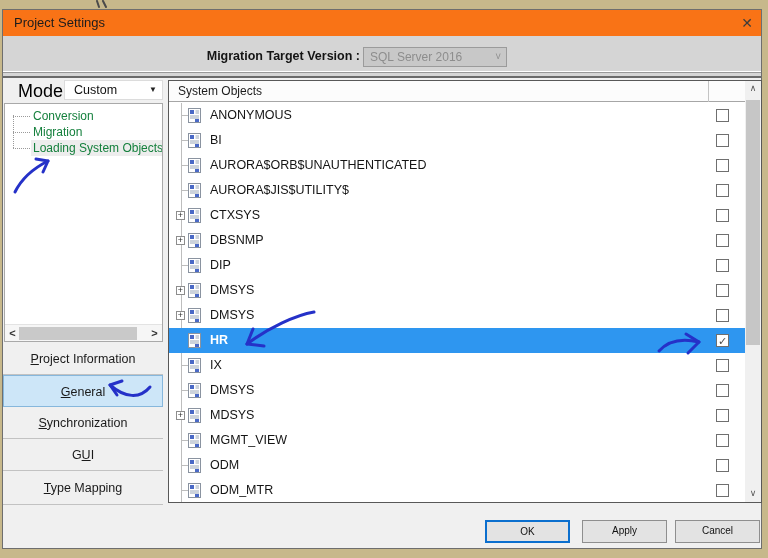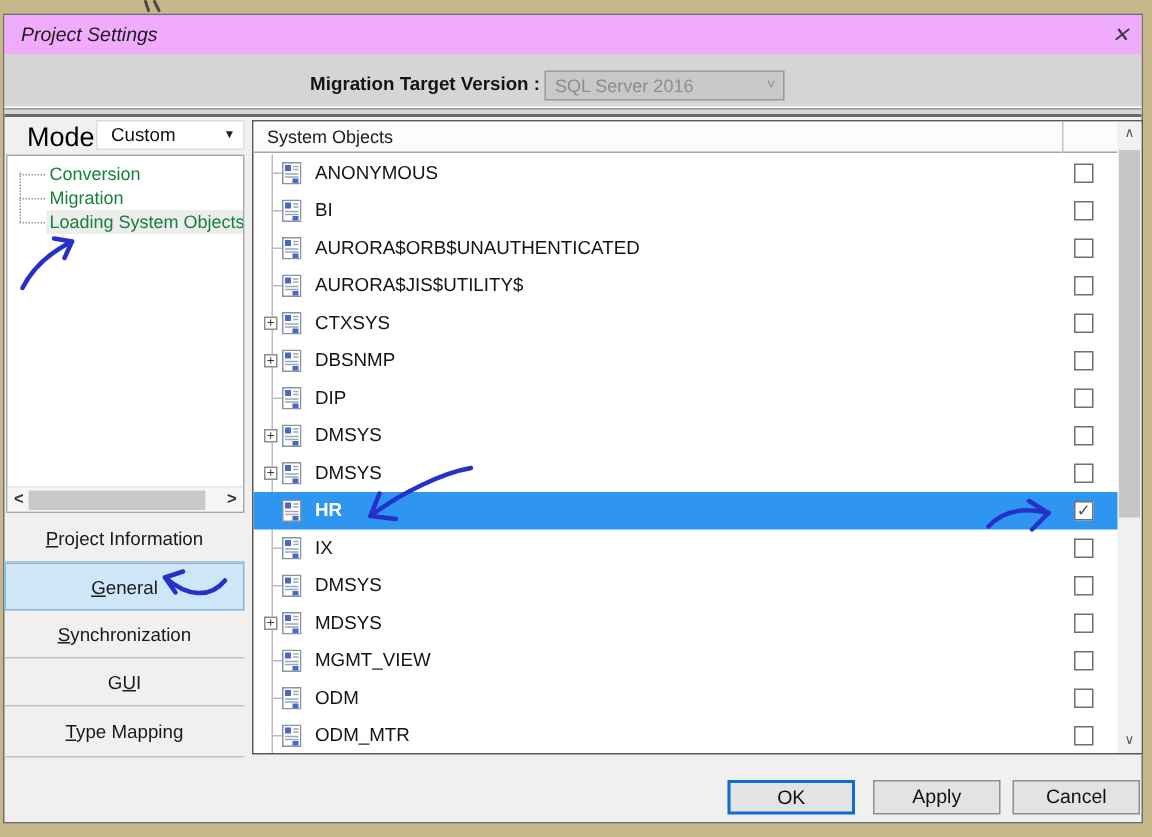--- a/index.html
+++ b/index.html
@@ -19,26 +19,26 @@
   body{
     position:relative;
     background:var(--frame-tan);
     font-family:"Liberation Sans", sans-serif;
     color:#1a1a1a;
   }
   .abs{position:absolute;}
 
   
   #dialog{left:2px;top:9px;width:760px;height:540px;background:var(--dialog-bg);border:1px solid #6e6e6e;}
-  #titlebar{left:0;top:0;width:758px;height:26px;background:#f0abfc;font-style:italic;}
+  #titlebar{left:0;top:0;width:758px;height:26px;background:#f97316;}
   #title-text{left:11px;top:0;height:26px;line-height:26px;font-size:13px;color:#1c1c1c;}
   #close-btn{left:731px;top:2px;width:26px;height:22px;text-align:center;line-height:22px;font-size:14px;color:#3c3c3c;cursor:default;}
   #band{left:0;top:26px;width:758px;height:42px;background:var(--band-bg);border-bottom:2px solid #6a6a6a;}
   #band-label{left:0;top:26px;width:357px;height:40px;line-height:40px;text-align:right;font-size:12.5px;font-weight:bold;color:#141414;}
-  #band-select{left:360px;top:37px;width:160px;height:20px;background:var(--disabled-bg);border:1px solid #9b9b9b;}
+  #band-select{left:360px;top:37px;width:144px;height:20px;background:var(--disabled-bg);border:1px solid #9b9b9b;}
   #band-select-value{left:6px;top:0;height:18px;line-height:18px;font-size:12px;color:var(--disabled-text);}
   #band-select-arrow{right:5px;top:0;height:18px;line-height:18px;font-size:10px;color:#909090;}
   #groove{left:0;top:61px;width:758px;height:2px;border-top:1px solid #ffffff;border-bottom:1px solid #989898;}
 
   
   #mode-label{left:15px;top:71px;height:20px;line-height:20px;font-size:18px;color:#000;}
   #mode-select{left:61px;top:70px;width:99px;height:20px;background:#fff;border:1px solid #dcdcdc;}
   #mode-value{left:9px;top:0;height:18px;line-height:18px;font-size:12.5px;color:#111;}
   #mode-arrow{right:5px;top:0;height:18px;line-height:18px;font-size:8px;color:#222;}
 
@@ -81,21 +81,21 @@
     font-size:9px;line-height:7px;text-align:center;color:#333;}
   .row .obj-icon{position:absolute;left:19px;top:5px;width:13px;height:15px;}
   .row .obj-label{position:absolute;left:41px;top:0;height:25px;line-height:25px;font-size:12.5px;color:#141414;white-space:nowrap;}
   .row .row-checkbox{position:absolute;left:547px;top:6px;width:13px;height:13px;background:#fff;border:1px solid #6f6f6f;
     font-size:11px;line-height:12px;text-align:center;color:#4c4c4c;}
   .row.sel{background:var(--selection-blue);}
   .row.sel .obj-label{color:#fff;font-weight:bold;}
 
   
   .footer-btn{position:absolute;top:510px;width:85px;height:23px;background:#e3e3e3;border:1px solid #8f8f8f;
-    text-align:center;font-size:13px;color:#111;line-height:20px;cursor:default;}
+    text-align:center;font-size:10px;color:#111;line-height:20px;cursor:default;}
   .footer-btn.focused{border:2px solid var(--focus-border-blue);}
 
   
   #annotations{left:0;top:0;width:768px;height:558px;pointer-events:none;z-index:50;}
   #annotations path.ink{stroke:var(--annotation-blue);stroke-width:3;fill:none;stroke-linecap:round;stroke-linejoin:round;}
   #annotations path.mark{stroke:#4a4a4a;stroke-width:2;fill:none;stroke-linecap:round;}
 </style>
 </head>
 <body>
 

